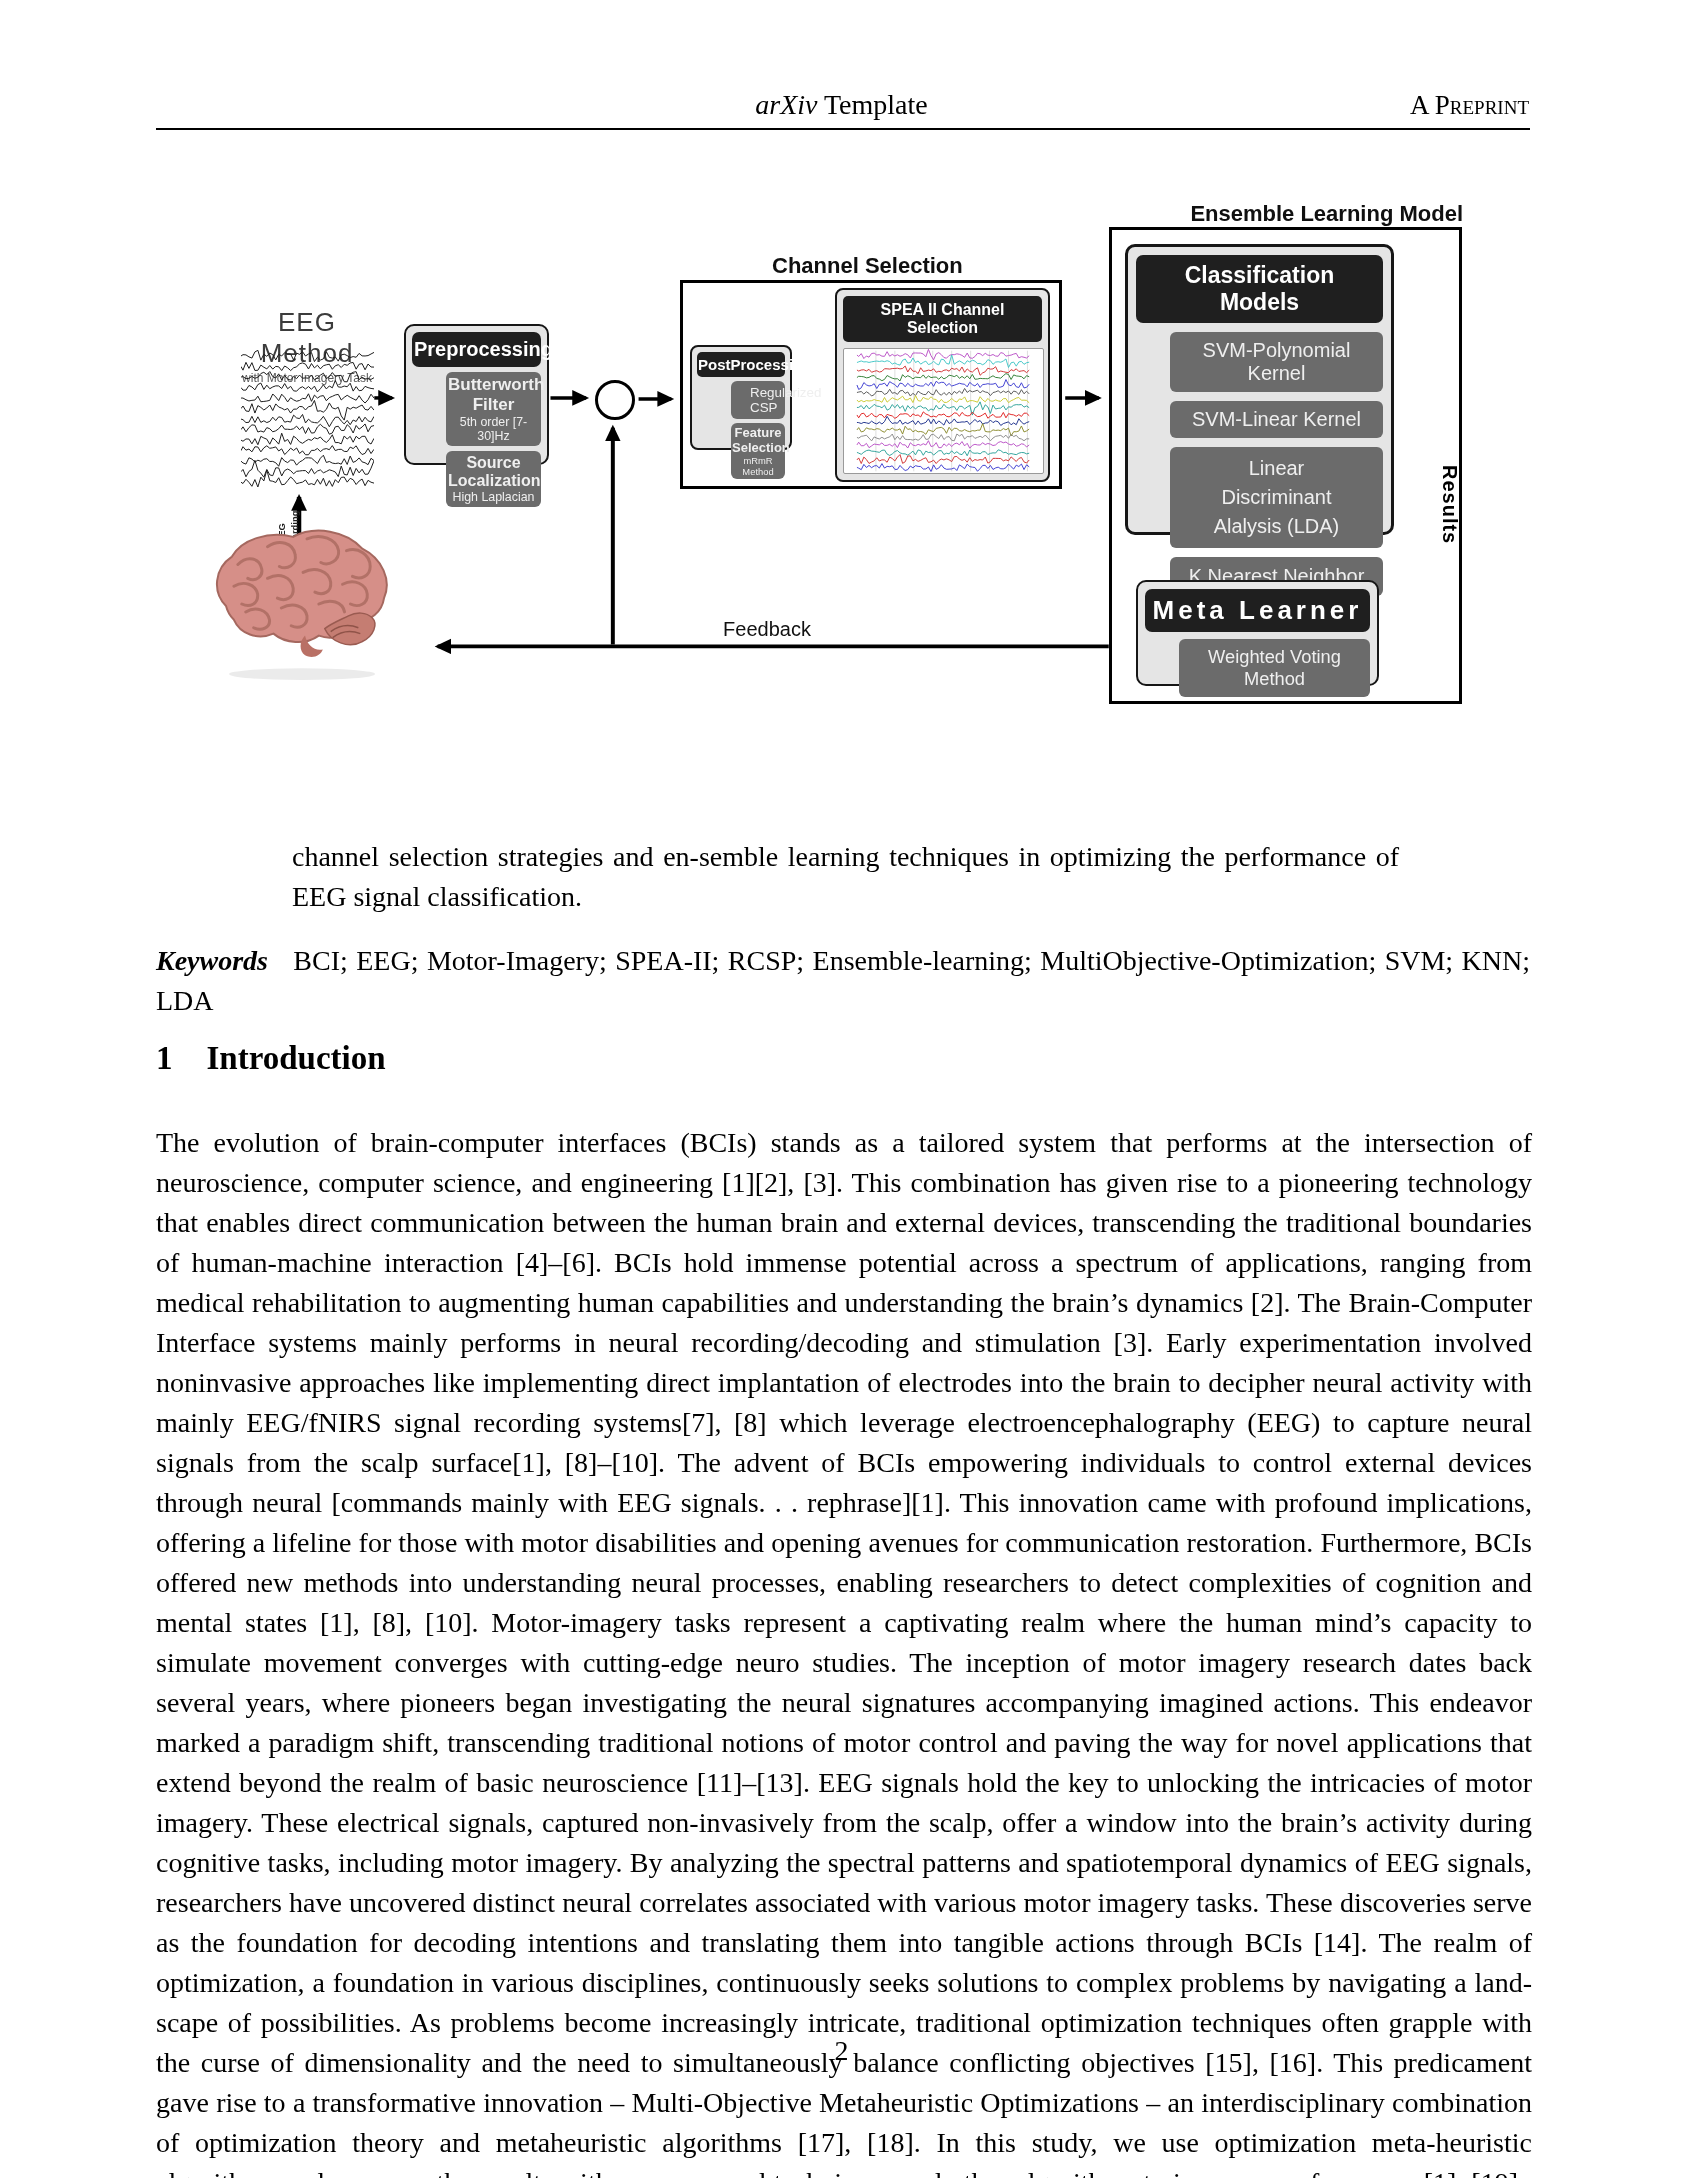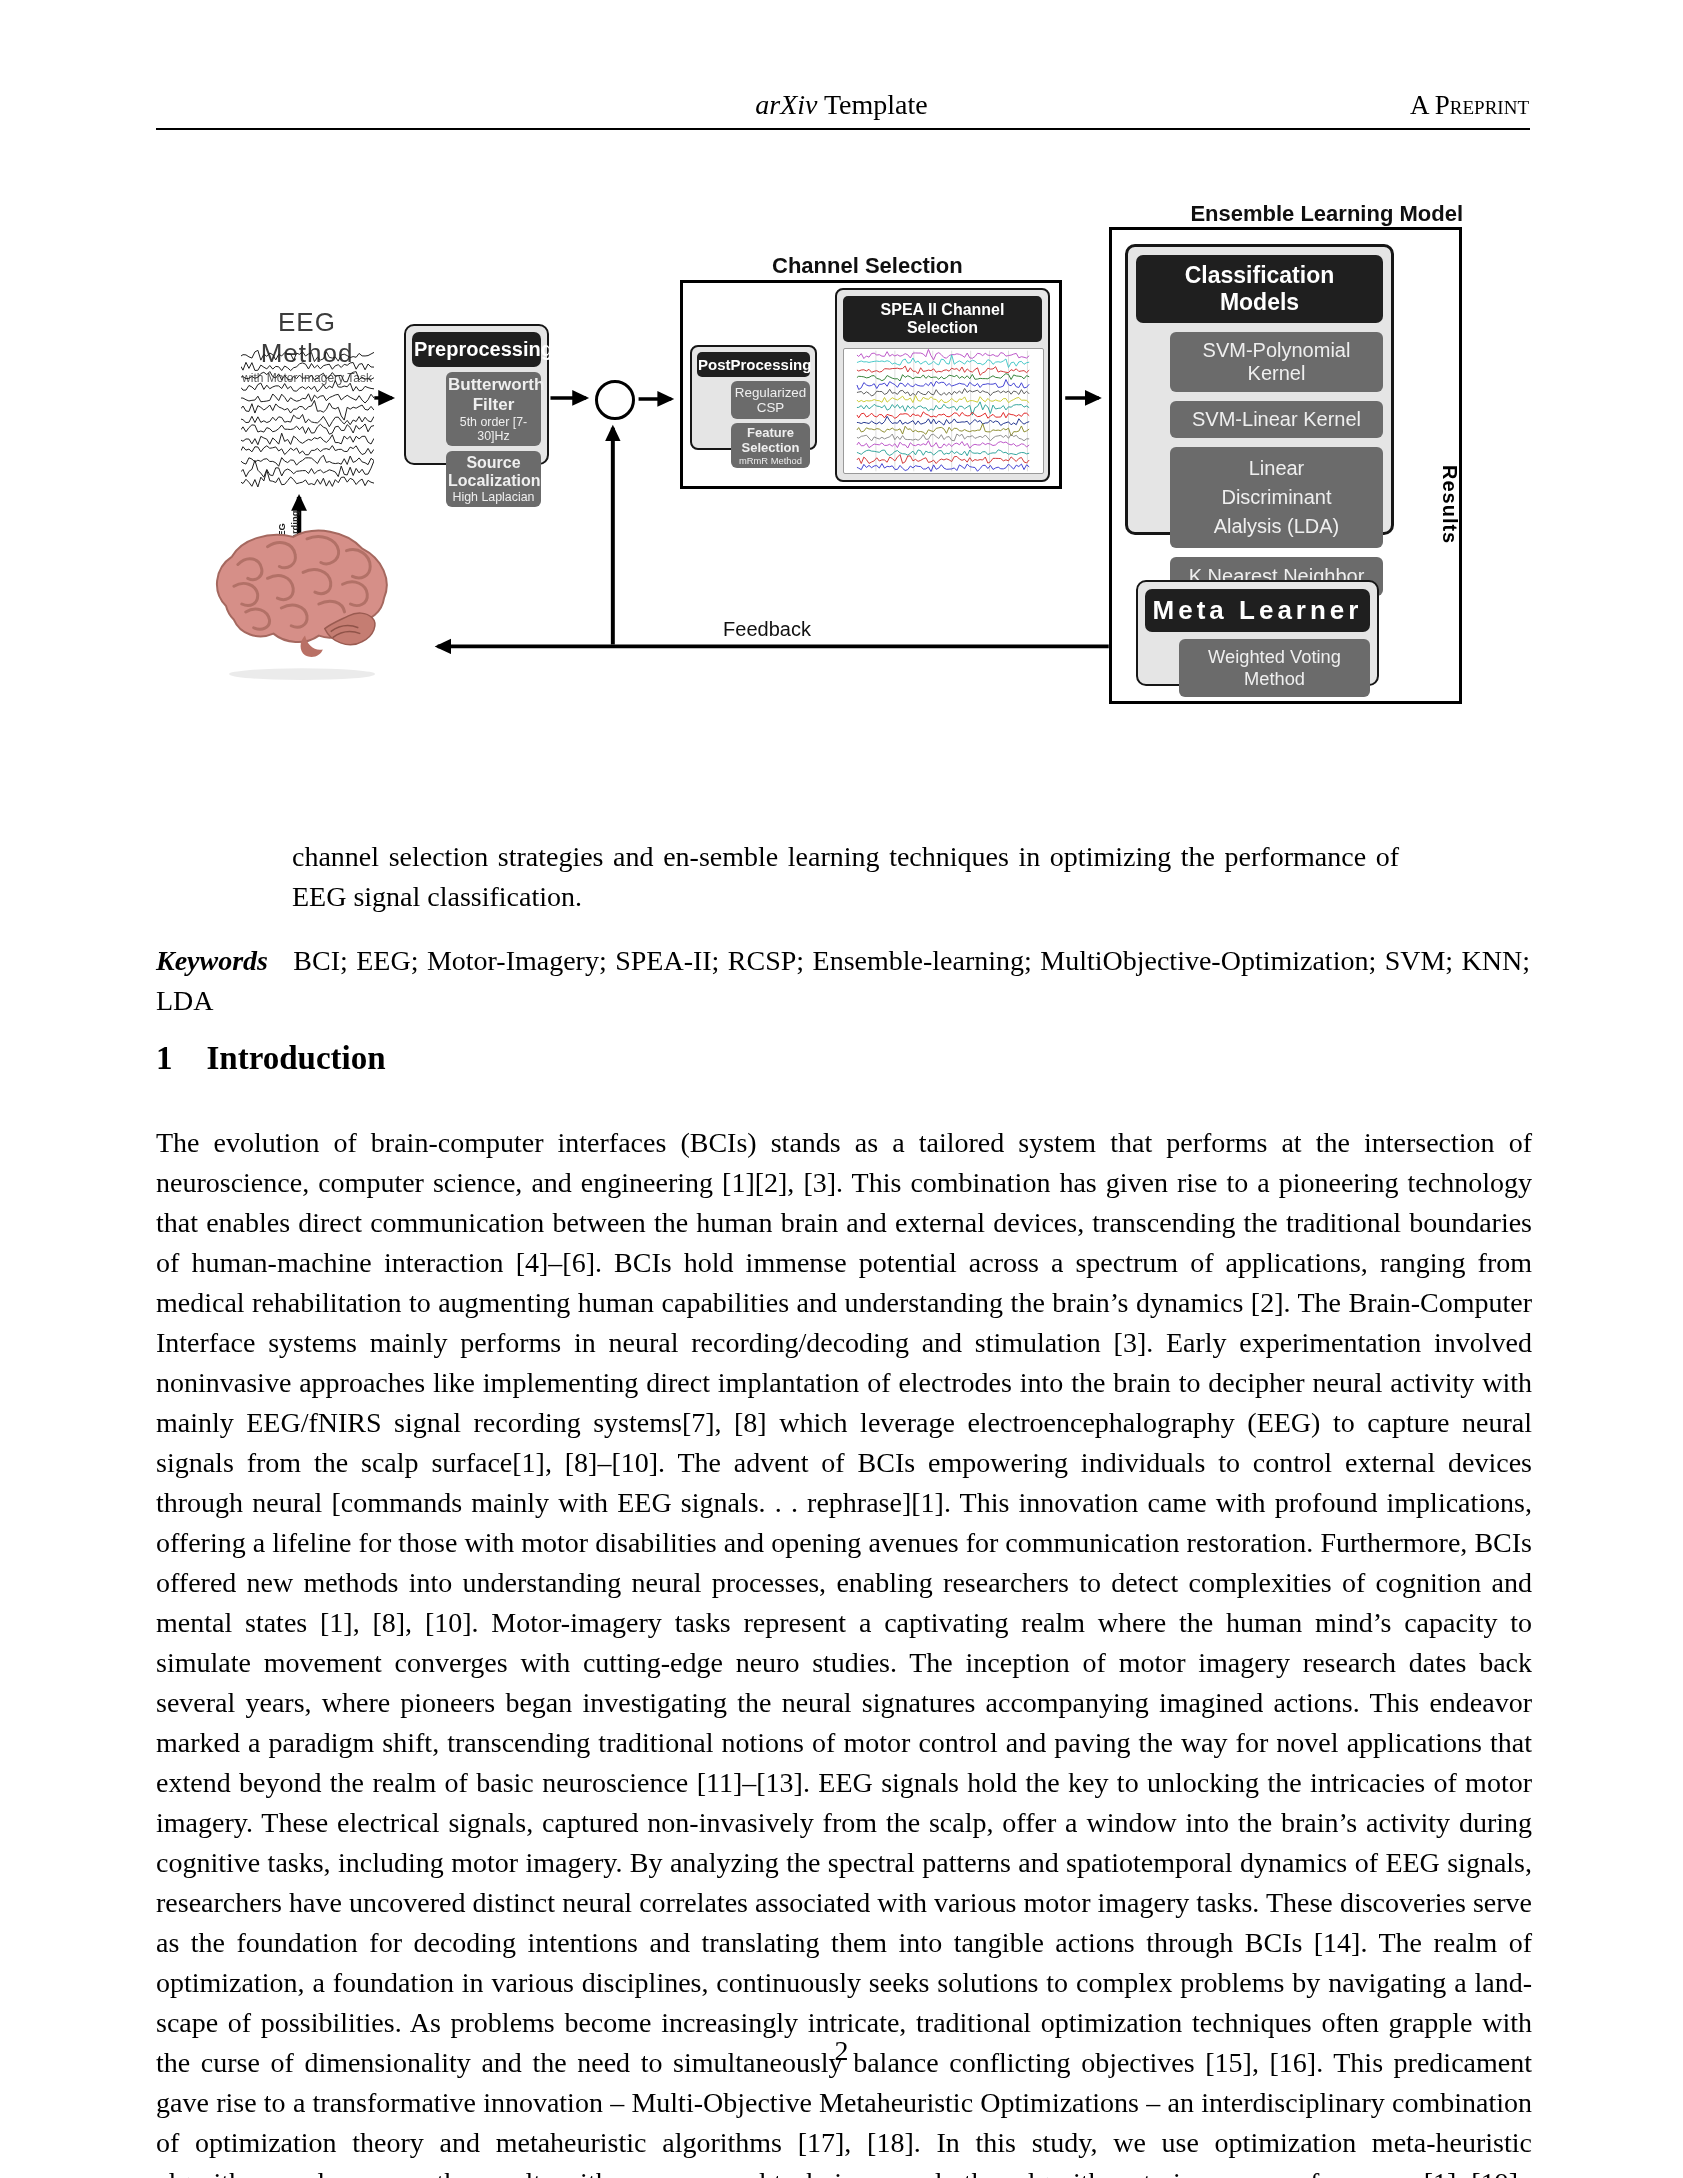--- a/index.html
+++ b/index.html
@@ -131,23 +131,23 @@
         <div style="font-size:16px;font-weight:bold;">Source Localization</div>
         <div class="sub" style="font-size:12.4px;">High Laplacian</div>
       </div>
     </div>
 
     <div class="circle"></div>
 
     <div class="boxlabel" style="left:772px;top:253px;width:290px;text-align:left;">Channel Selection</div>
     <div class="outline-box" style="left:680px;top:280px;width:382px;height:209px;"></div>
 
-    <div class="panel" style="left:690px;top:345px;width:127px;height:105px;padding:5px;gap:4px;border-width:2px;border-radius:8px;">
+    <div class="panel" style="left:690px;top:345px;width:102px;height:105px;padding:5px;gap:4px;border-width:2px;border-radius:8px;">
       <div class="darkbox" style="font-size:15px;padding:4px 1px;border-radius:5px;">PostProcessing</div>
-      <div class="graybox" style="font-size:13.4px;padding:4px 1px;">Regularized CSP</div>
+      <div class="graybox" style="font-size:13.4px;padding:4px 19px;">Regularized CSP</div>
       <div class="graybox" style="padding:2px 1px;">
         <div style="font-size:13px;font-weight:bold;">Feature Selection</div>
         <div class="sub" style="font-size:9.4px;">mRmR Method</div>
       </div>
     </div>
 
     <div class="panel" style="left:835px;top:288px;width:215px;height:194px;gap:6px;border-radius:8px;">
       <div class="darkbox" style="font-size:16px;padding:5px 1px;border-radius:5px;">SPEA II Channel Selection</div>
       <svg id="spea-traces" style="background:#fff;border:1px solid #9a9a9a;border-radius:2px;" width="199" height="143" viewBox="0 0 201 144">
           <line x1="22" y1="2" x2="22" y2="142" stroke="#d9d9d9" stroke-width="1"></line>

